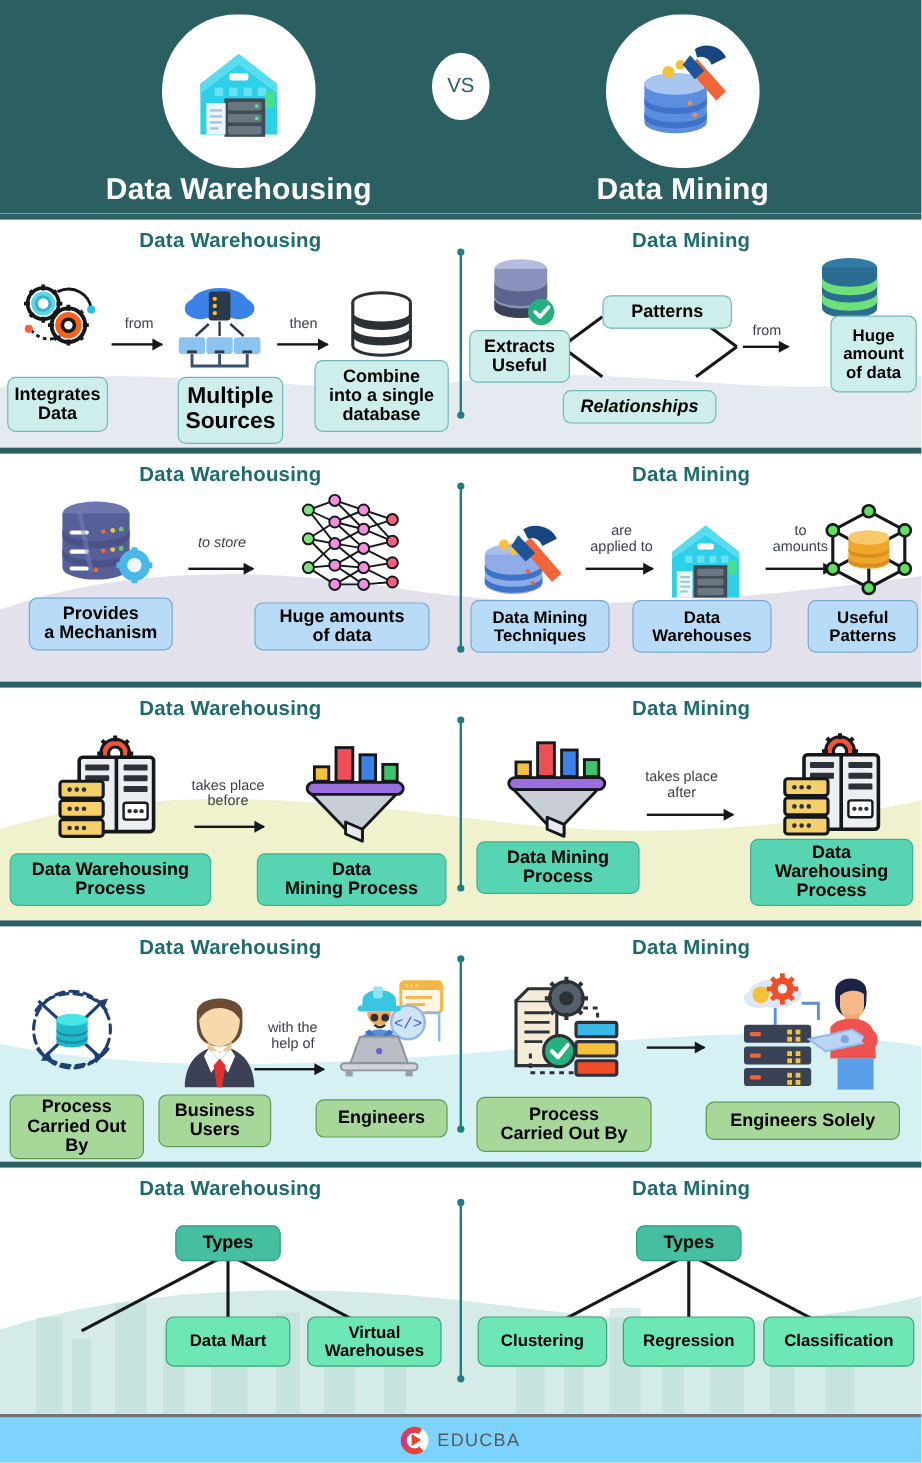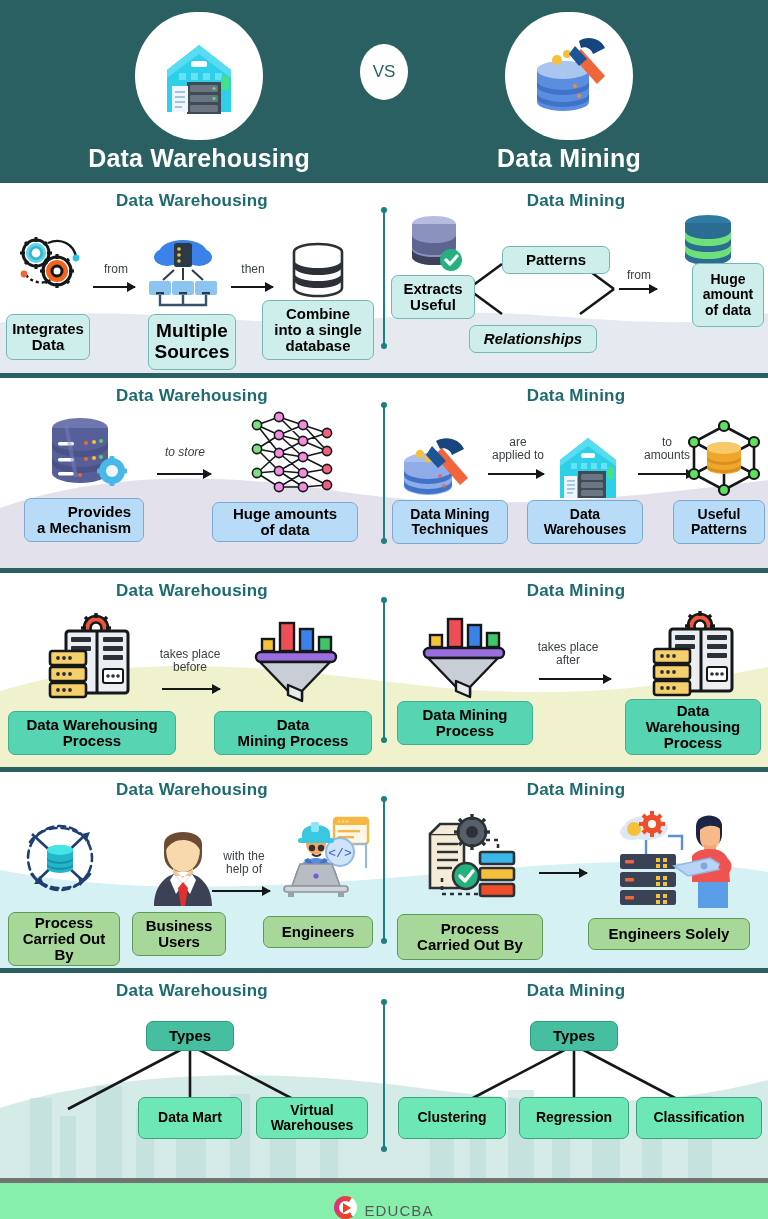--- a/index.html
+++ b/index.html
@@ -70,22 +70,22 @@
 
   .conn{position:absolute;font-size:12px;color:#3a4146;text-align:center;line-height:1.1;}
   .arrow{position:absolute;height:2px;background:#15181b;}
   .arrow::after{
     content:"";position:absolute;right:-1px;top:-4px;
     border-left:9px solid #15181b;border-top:5px solid transparent;border-bottom:5px solid transparent;
   }
 
   
   .footer{
-    flex:1 1 auto;background:#86efac;border-top:5px solid #737373;
-    display:flex;align-items:flex-end;justify-content:center;gap:7px;
+    flex:1 1 auto;background:#7dd3fc;border-top:3px solid #737373;
+    display:flex;align-items:center;justify-content:center;gap:7px;
   }
   .logo-mark{
     width:23px;height:23px;border-radius:50%;
     background:conic-gradient(from 140deg,#e8432f 0deg,#e8432f 60deg,#d63384 120deg,#e8432f 250deg,#fff 255deg,#fff 360deg);
     position:relative;display:flex;align-items:center;justify-content:center;
   }
   .logo-mark::before{
     content:"";position:absolute;width:13px;height:13px;border-radius:50%;background:#fff;
   }
   .logo-mark::after{
@@ -456,21 +456,21 @@
                 <circle cx="40" cy="72" r="5"></circle>
                   <circle cx="10" cy="56" r="5"></circle>
                   <circle cx="10" cy="24" r="5"></circle>
               </g>
             </svg>
           </div>
         </div>
       </div>
       <div class="divider"></div>
 
-      <div class="lbl blue" style="left:24px;top:120px;width:120px;height:44px;font-size:15px;white-space:pre-line;text-align:right;"><span>Provides
+      <div class="lbl blue" style="left:24px;top:120px;width:120px;height:44px;font-size:15px;white-space:pre-line;"><span>Provides
 a Mechanism</span></div>
       <div class="lbl blue" style="left:212px;top:124px;width:146px;height:40px;font-size:15px;white-space:pre-line;"><span>Huge amounts
 of data</span></div>
       <div class="lbl blue" style="left:392px;top:122px;width:116px;height:44px;font-size:14px;white-space:pre-line;"><span>Data Mining
 Techniques</span></div>
       <div class="lbl blue" style="left:527px;top:122px;width:116px;height:44px;font-size:14px;white-space:pre-line;"><span>Data
 Warehouses</span></div>
       <div class="lbl blue" style="left:673px;top:122px;width:92px;height:44px;font-size:14px;white-space:pre-line;"><span>Useful
 Patterns</span></div>
     </div>

